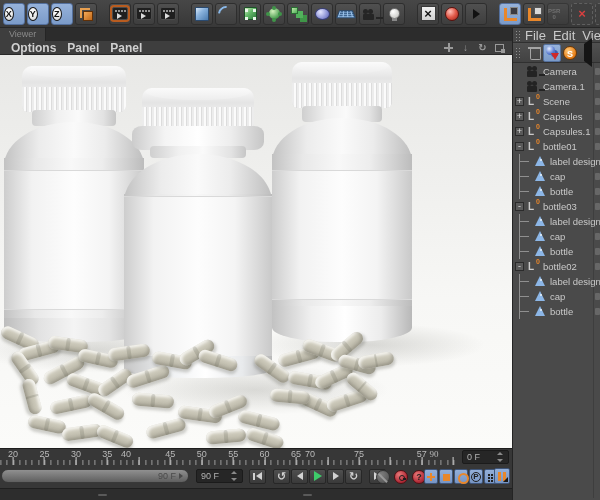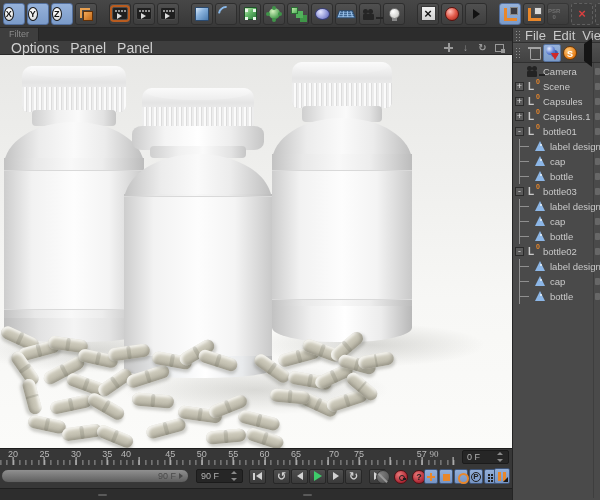--- a/index.html
+++ b/index.html
@@ -78,21 +78,21 @@
   [data-icon="red-x"],[data-icon="l-orange"]{background:#3f3f3f;border:1px dashed #606060;}
   [data-icon="red-x"] .ico::after{content:"×";color:#d84040;font-size:13px;font-weight:bold;line-height:13px;}
   [data-icon="psr"] .glyph{font-size:6px;line-height:6px;color:#909090;text-align:center;
     white-space:pre-line;font-weight:bold;}
 
   
   .tabbar{position:absolute;left:0;top:28px;width:512px;height:13px;background:#2c2c2c;display:flex;}
   .tab{background:#3e3e3e;color:#8a8a8a;font-size:9px;line-height:13px;padding:0 9px;border-right:1px solid #252525;}
   .menubar{position:absolute;left:0;top:41px;width:512px;height:14px;background:#3e3e3e;
     border-bottom:1px solid #282828;display:flex;align-items:center;}
-  .menu-item{font-size:14px;color:#d0d0d0;margin-left:11px;}
+  .menu-item{font-size:12px;color:#d0d0d0;margin-left:11px;font-weight:bold;}
   .corner{margin-left:auto;display:flex;gap:6px;margin-right:7px;align-items:center;}
   .cicon{width:11px;height:11px;position:relative;color:#9a9a9a;font-size:10px;line-height:11px;text-align:center;}
   [data-icon="move-view"]::before{content:"";position:absolute;left:1px;top:5px;width:9px;height:2px;background:#9a9a9a;}
   [data-icon="move-view"]::after{content:"";position:absolute;left:4.5px;top:1px;width:2px;height:9px;background:#9a9a9a;}
   [data-icon="zoom-view"]::before{content:"↓";font-weight:bold;}
   [data-icon="rotate-view"]::before{content:"↻";font-weight:bold;}
   [data-icon="toggle-views"]::before{content:"";position:absolute;left:1px;top:2px;width:7px;height:6px;border:1.5px solid #9a9a9a;}
   [data-icon="toggle-views"]::after{content:"";position:absolute;right:0;bottom:0;width:4px;height:4px;background:#9a9a9a;}
 
   
@@ -435,21 +435,21 @@
         <span class="ico"></span>
       </div>
 
       <div class="tbtn" data-icon="l-orange">
 
         <span class="ico"></span>
       </div>
     </div>
 
   <div class="tabbar">
-    <span class="tab">Filter</span>
+    <span class="tab">Viewer</span>
   </div>
 
   <div class="menubar">
     <span style="display:flex;">
 
         <span class="menu-item">Options</span>
 
         <span class="menu-item">Panel</span>
 
         <span class="menu-item">Panel</span>
@@ -585,20 +585,27 @@
       <div class="om-divider"></div>
 
         <div class="tree-row" data-icon="camera" data-depth="0">
           <span class="toggle"></span>
 
           <span class="obj-icon"></span>
           <span class="obj-label">Camera</span>
           <span class="row-end"></span>
         </div>
 
+        <div class="tree-row" data-icon="camera" data-depth="0">
+          <span class="toggle"></span>
+
+          <span class="obj-icon"></span>
+          <span class="obj-label">Camera.1</span>
+          <span class="row-end"></span>
+        </div>
 
         <div class="tree-row" data-icon="null" data-depth="0">
           <span class="toggle">+</span>
 
           <span class="obj-icon"></span>
           <span class="obj-label">Scene</span>
           <span class="row-end"></span>
         </div>
 
         <div class="tree-row" data-icon="null" data-depth="0">
@@ -733,21 +740,21 @@
         <span class="tick-label" data-i="5" style="left: 170.25px;">45</span>
 
         <span class="tick-label" data-i="6" style="left: 201.7px;">50</span>
 
         <span class="tick-label" data-i="7" style="left: 233.15px;">55</span>
 
         <span class="tick-label" data-i="8" style="left: 264.6px;">60</span>
 
         <span class="tick-label" data-i="9" style="left: 296.05px;">65</span>
 
-        <span class="tick-label" data-i="10" style="left: 334px;">70</span>
+        <span class="tick-label" data-i="10" style="left: 310px;">70</span>
 
         <span class="tick-label" data-i="11" style="left: 358.95px;">75</span>
 
         <span class="tick-label" data-i="12" style="left: 390.4px; margin-top: 40px;">80</span>
 
         <span class="tick-label" data-i="13" style="left: 421.85px;">57</span>
 
         <span class="tick-label" data-i="14" style="left: 434px; font-family: Liberation Serif, serif;">90</span>
       </div>
     <div class="frame-field ff-current">

